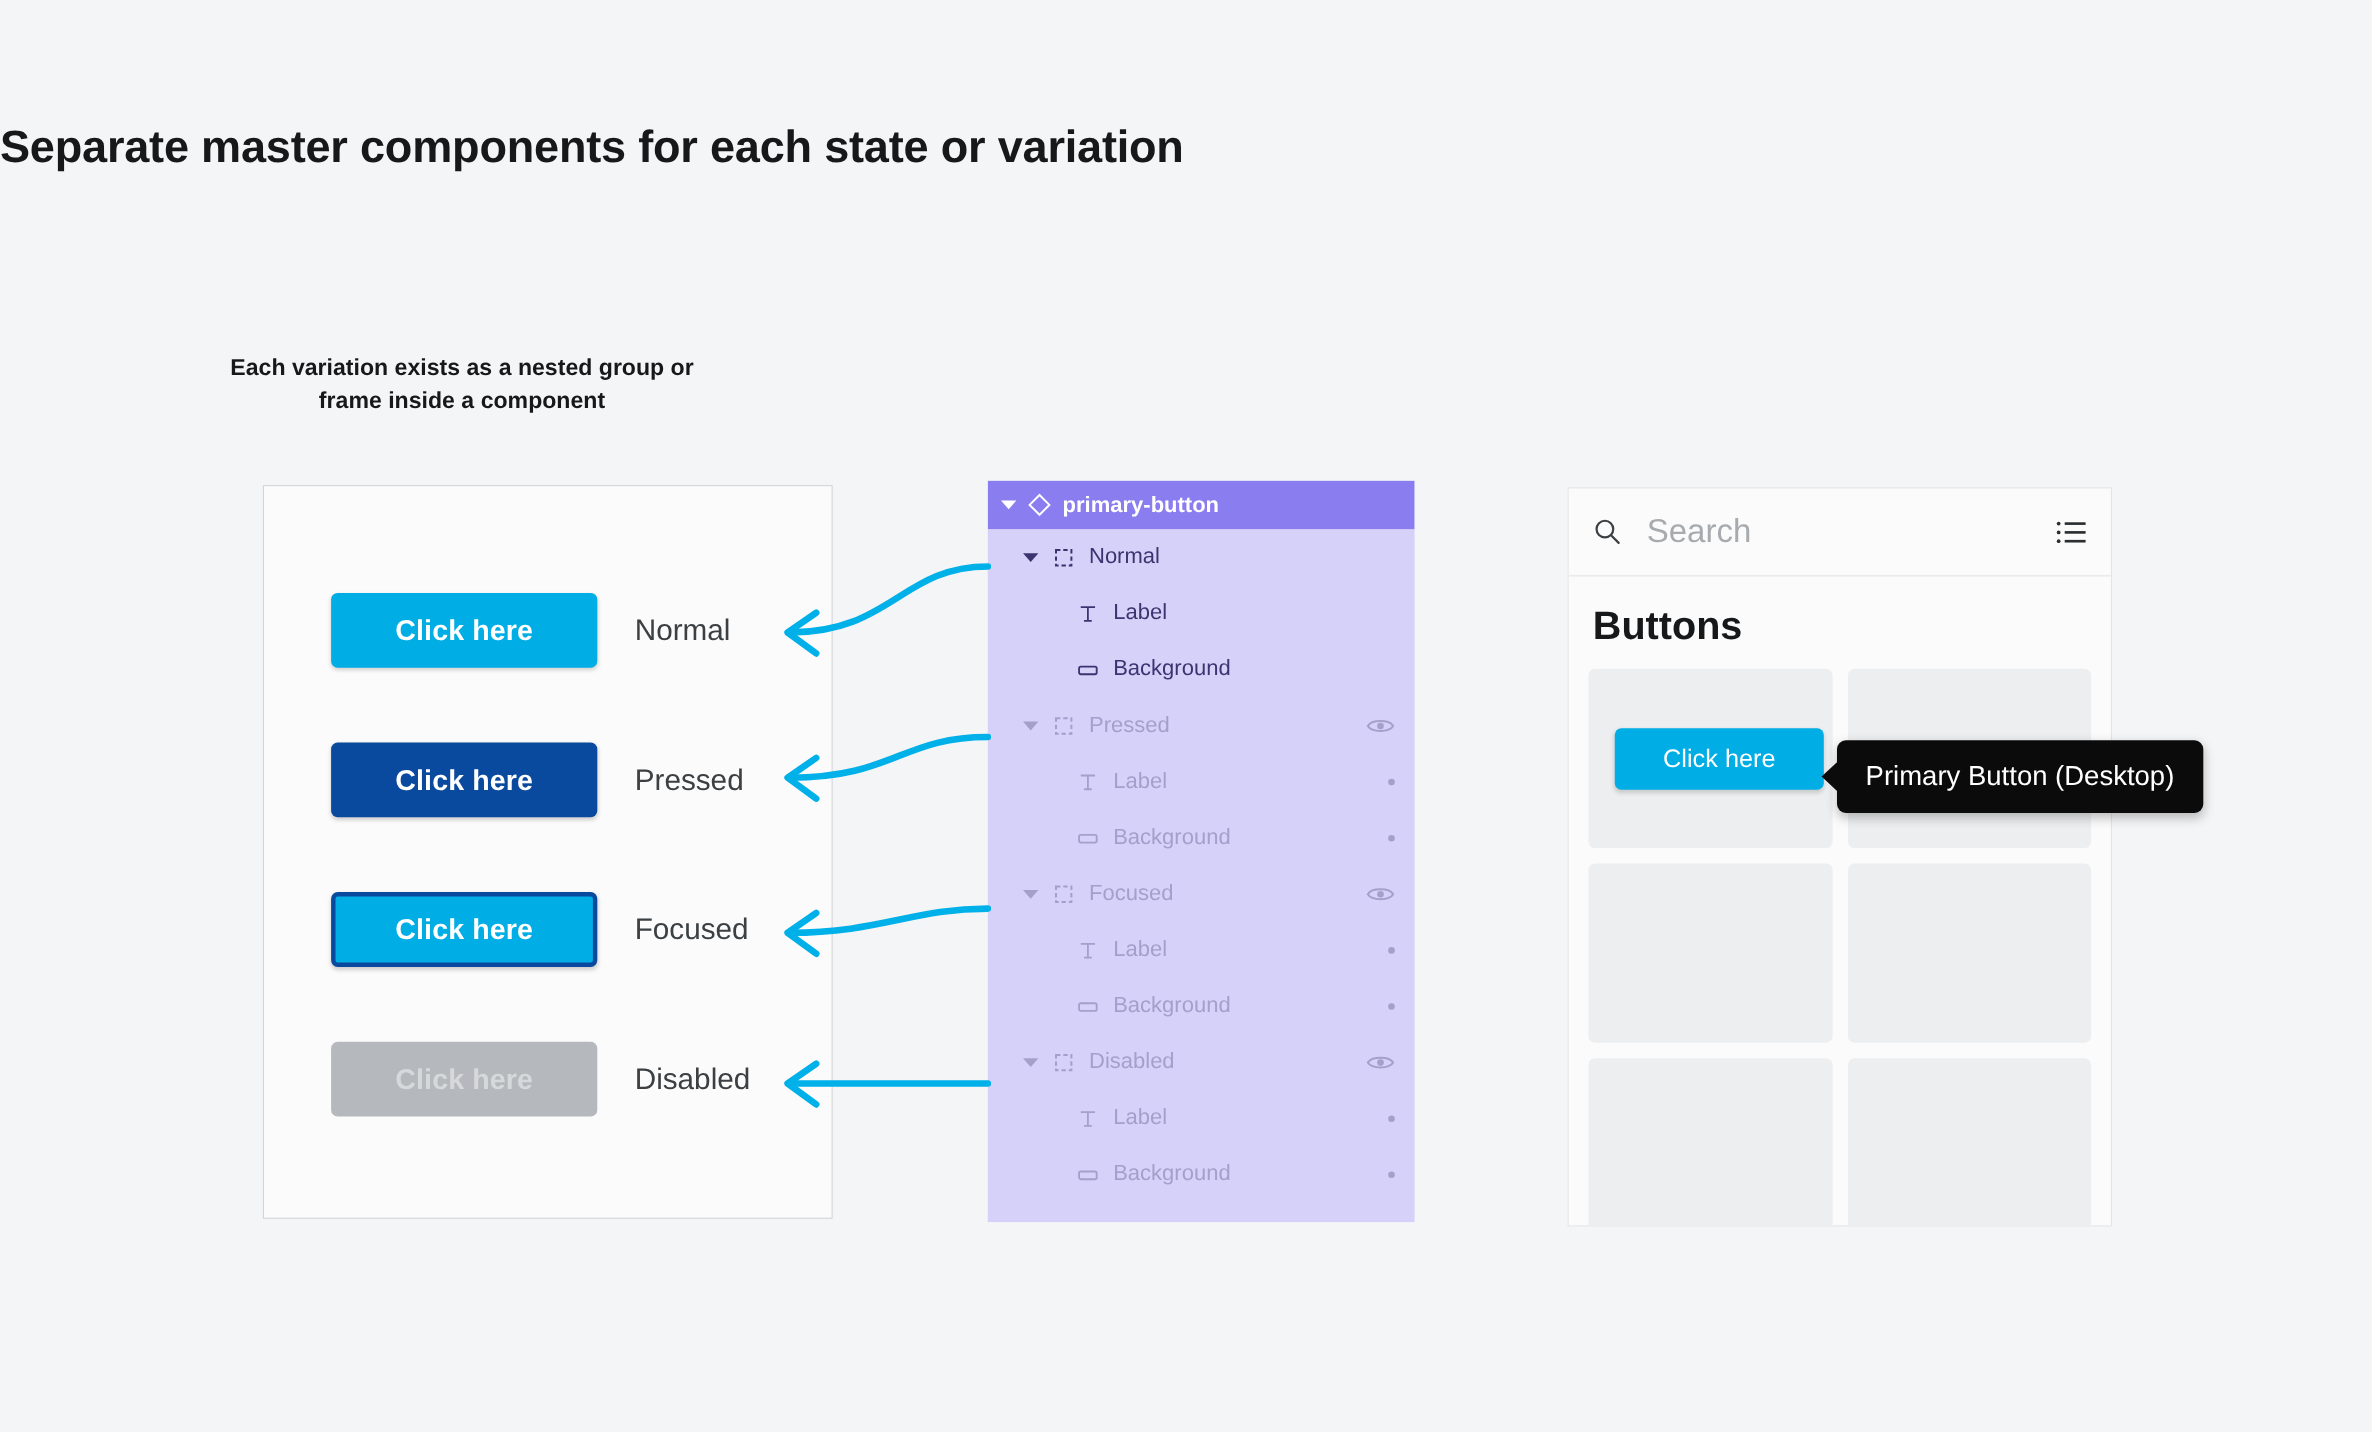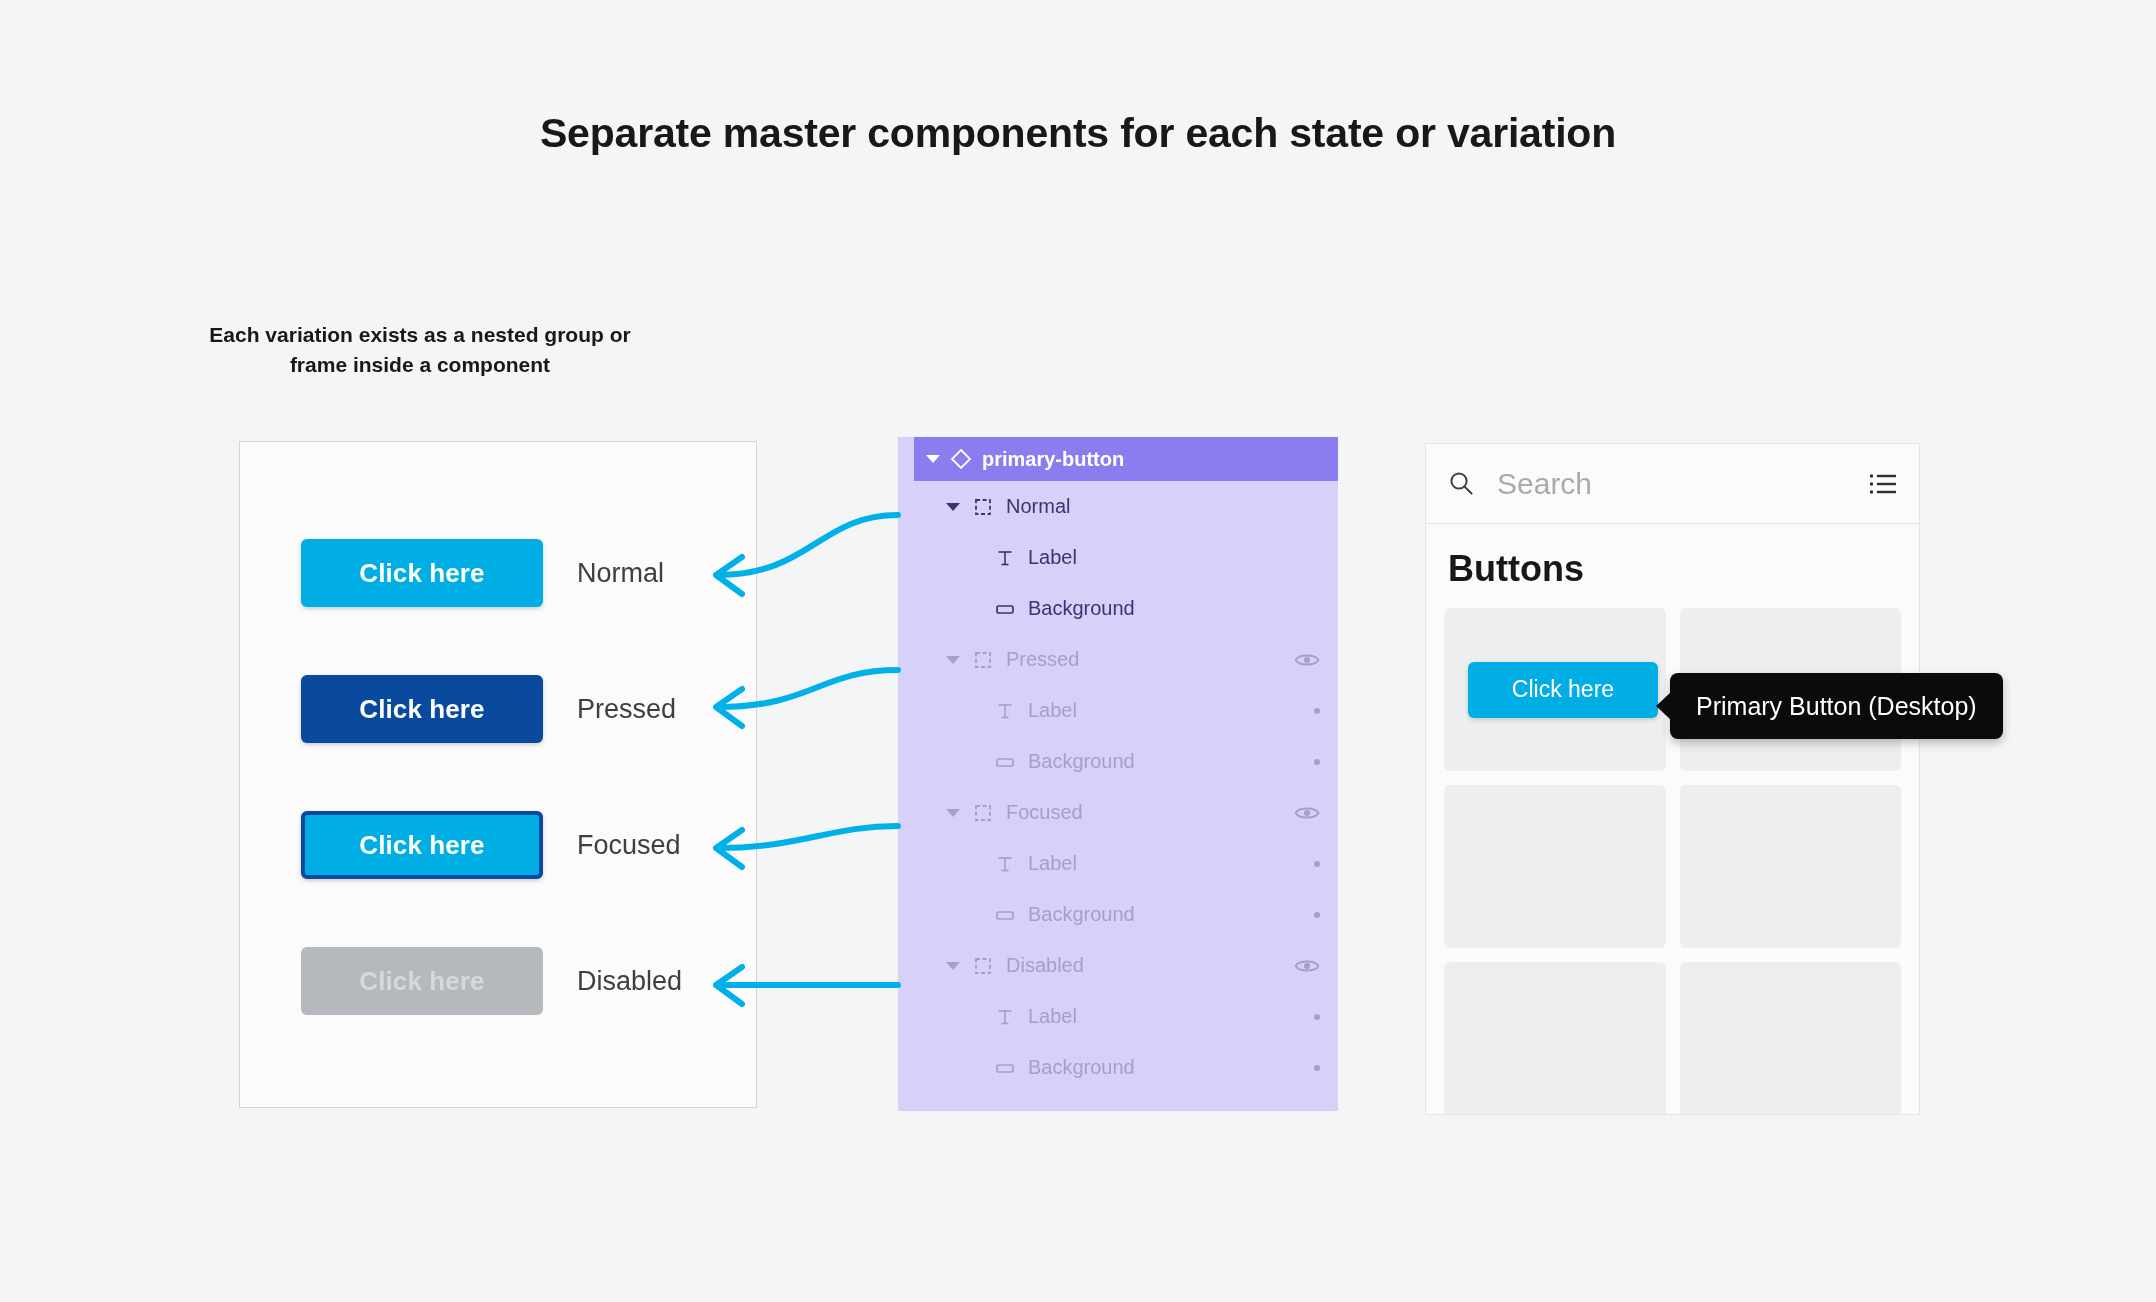--- a/index.html
+++ b/index.html
@@ -17,21 +17,21 @@
     width: 2156px;
     height: 1302px;
     background: #F4F5F6;
   }
 
   
   .page-title {
     position: absolute;
     left: 0; top: 110px;
     width: 2156px;
-    text-align: center;
+    text-align: left;
     font-size: 41px;
     font-weight: bold;
     color: #16181A;
     letter-spacing: -0.2px;
   }
 
   
   .col-caption {
     position: absolute;
     text-align: center;
@@ -85,24 +85,23 @@
     margin-left: 34px;
     font-size: 27px;
     color: #3C4043;
     font-weight: normal;
   }
 
   
   .layers-panel {
     position: absolute;
     left: 898px; top: 437px;
-    width: 440px; height: 674px;
+    width: 388px; height: 674px;
     background: #D6D1F8;
     overflow: hidden;
-    padding-left: 16px;
   }
   .layers-head {
     height: 44px;
     background: #8A7DF0;
     display: flex;
     align-items: center;
     padding-left: 12px;
   }
   .layers-head .lbl {
     color: #FFFFFF;

